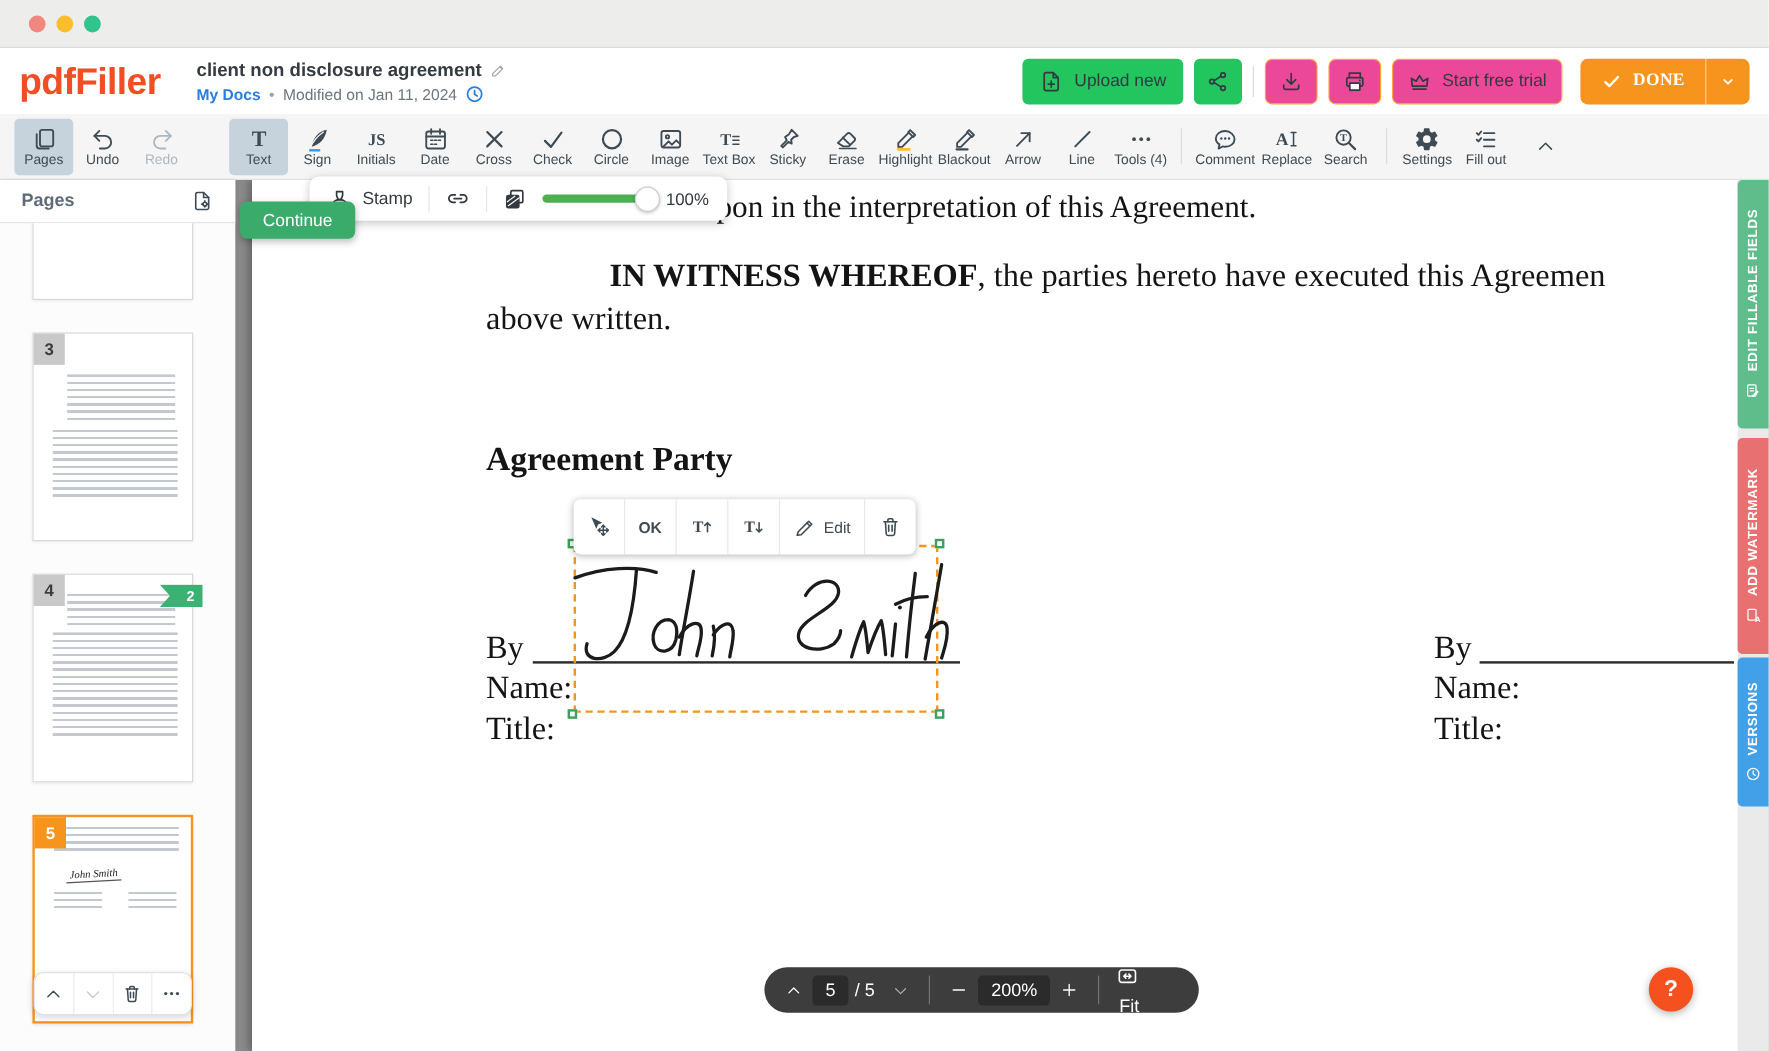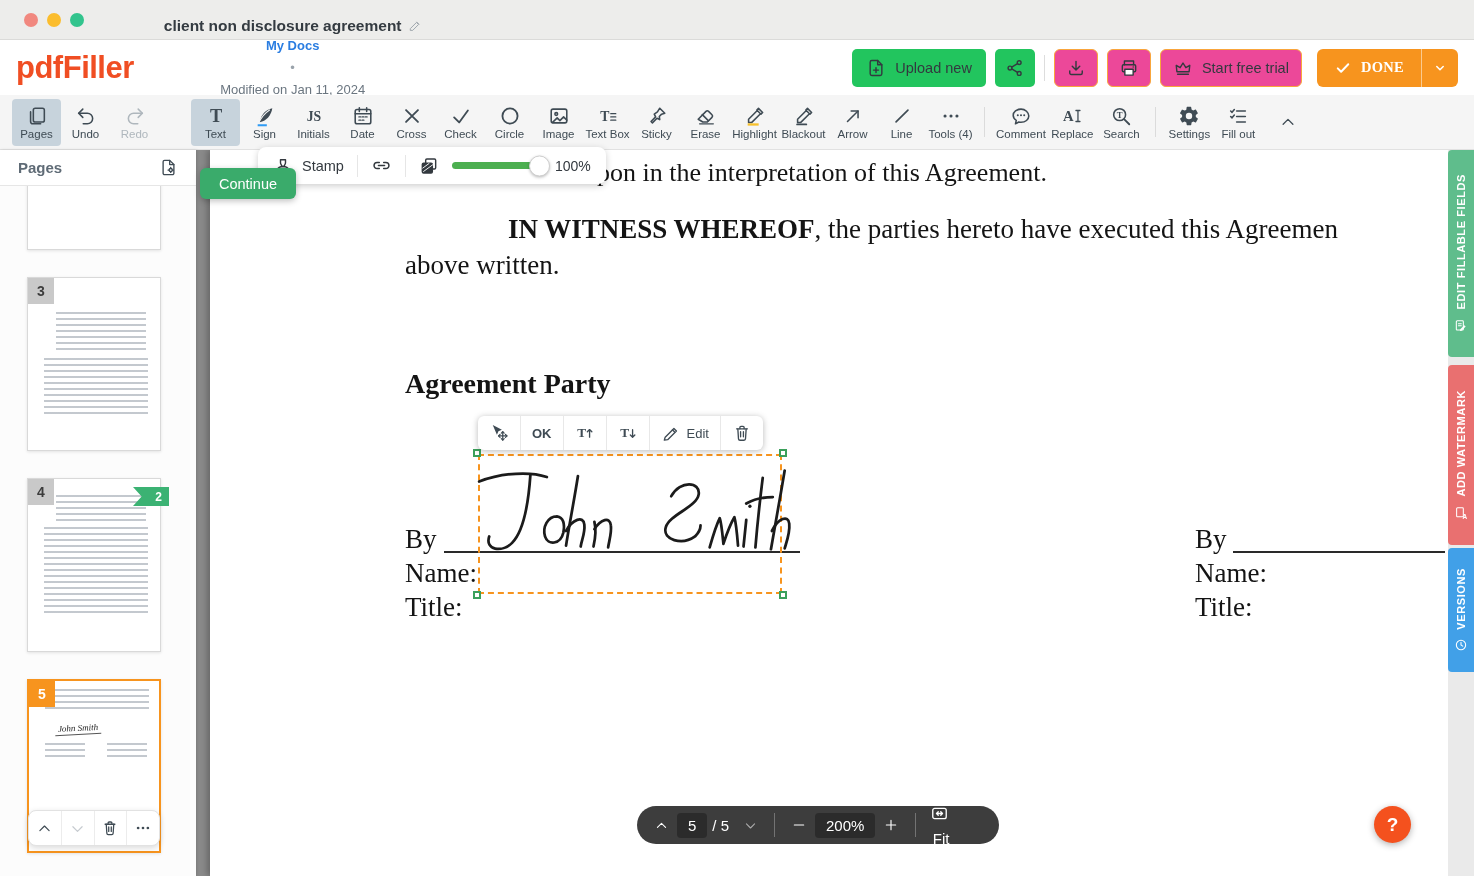--- a/index.html
+++ b/index.html
@@ -13,21 +13,21 @@
   .dots { position:absolute; left:24px; top:13px; display:flex; gap:9px; }
   .dot { width:14px; height:14px; border-radius:50%; }
 
   
   .header { position:absolute; left:0; top:40px; width:100%; height:55px; background:#fff; display:flex; align-items:center; padding:0 16px; }
   .logo { font-size:31px; font-weight:700; color:var(--logo_orange); letter-spacing:-0.5px; }
   .title-wrap { margin-left:30px; }
   .title-row { display:flex; align-items:center; gap:7px; }
   .doc-title { font-size:15.5px; font-weight:700; color:#343B41; }
   .pencil { color:#99A1A8; }
-  .sub-row { display:flex; align-items:center; gap:7px; margin-top:3px; font-size:13px;flex-direction:column; }
+  .sub-row { display:flex; align-items:center; gap:7px; margin-top:3px; font-size:13px; }
   .mydocs { color:var(--link_blue); font-weight:700; cursor:pointer; }
   .sub-dot { color:#9AA3AB; }
   .modified { color:#6B7680; }
   .hright { margin-left:auto; display:flex; align-items:center; gap:9px; }
   .btn-gray { height:38px; background:#22c55e; border:none; border-radius:5px; display:flex; align-items:center; gap:9px; padding:0 14px; font-size:14.5px; color:#33393F; cursor:pointer; font-family:inherit; }
   .btn-sq { width:40px; justify-content:center; padding:0; }
   .vdiv { width:1px; height:26px; background:#DDD; }
   .btn-outline { height:38px; background:#ec4899; border:1.5px solid #F9A63C; border-radius:6px; display:flex; align-items:center; justify-content:center; gap:9px; padding:0 12px; font-size:14.5px; color:#33393F; cursor:pointer; font-family:inherit; }
   .btn-done { height:38px; background:var(--accent_orange); border:none; border-radius:6px; display:flex; align-items:stretch; color:#fff; cursor:pointer; font-family:inherit; margin-left:6px; }
   .done-main { display:flex; align-items:center; gap:9px; padding:0 17px; font-size:14.5px; font-weight:700; letter-spacing:.3px;font-family:Liberation Serif, serif; }
@@ -78,21 +78,21 @@
   
   .stamp-bar { position:absolute; left:258px; top:147px; height:37px; background:#fff; border-radius:8px; box-shadow:0 2px 7px rgba(0,0,0,.20); display:flex; align-items:center; padding:0 2px; z-index:20; }
   .sb-cell { display:flex; align-items:center; gap:9px; padding:0 13px; font-size:14.5px; color:#33393F; cursor:pointer; height:100%; }
   .sb-div { width:1px; height:22px; background:#E6E6E6; }
   .slider { width:88px; height:7px; border-radius:4px; background:var(--slider_green); position:relative; margin:0 6px 0 9px; cursor:pointer; }
   .knob { position:absolute; right:-10px; top:50%; transform:translateY(-50%); width:21px; height:21px; background:#fff; border:1px solid #CFCFCF; border-radius:50%; box-shadow:0 1px 3px rgba(0,0,0,.25); }
   .pct { font-size:14px; color:#33393F; padding:0 13px 0 9px; }
 
   .continue { position:absolute; left:200px; top:168px; width:96px; height:31px; background:var(--continue_green); color:#fff; border:none; border-radius:6px; font-size:14.5px; font-family:inherit; box-shadow:0 2px 6px rgba(0,0,0,.25); z-index:21; cursor:pointer; }
 
-  .sig-toolbar { position:absolute; left:478px; top:416px; height:34px; background:#fff; border-radius:6px; box-shadow:0 1px 6px rgba(0,0,0,.28); display:flex; align-items:stretch; z-index:24; }
+  .sig-toolbar { position:absolute; left:478px; top:416px; height:46px; background:#fff; border-radius:6px; box-shadow:0 1px 6px rgba(0,0,0,.28); display:flex; align-items:stretch; z-index:24; }
   .stb { display:flex; align-items:center; gap:6px; padding:0 11px; border-right:1px solid #E8E8E8; font-size:13px; color:#3F4B54; cursor:pointer; }
   .stb:last-child { border-right:none; }
   .stb svg { width:20px; height:20px; }
   .stb .stb-lbl { font-weight:700; }
 
   .sig-select { position:absolute; left:478px; top:454px; width:304px; height:140px; border:2px dashed var(--accent_orange); z-index:22; }
   .handle { position:absolute; width:8px; height:8px; background:#fff; border:2px solid var(--handle_green); }
   .h-tl { left:-7px; top:-7px; } .h-tr { right:-7px; top:-7px; }
   .h-bl { left:-7px; bottom:-7px; } .h-br { right:-7px; bottom:-7px; }
   .sig-svg { position:absolute; left:-10px; top:0; width:322px; height:106px; }

